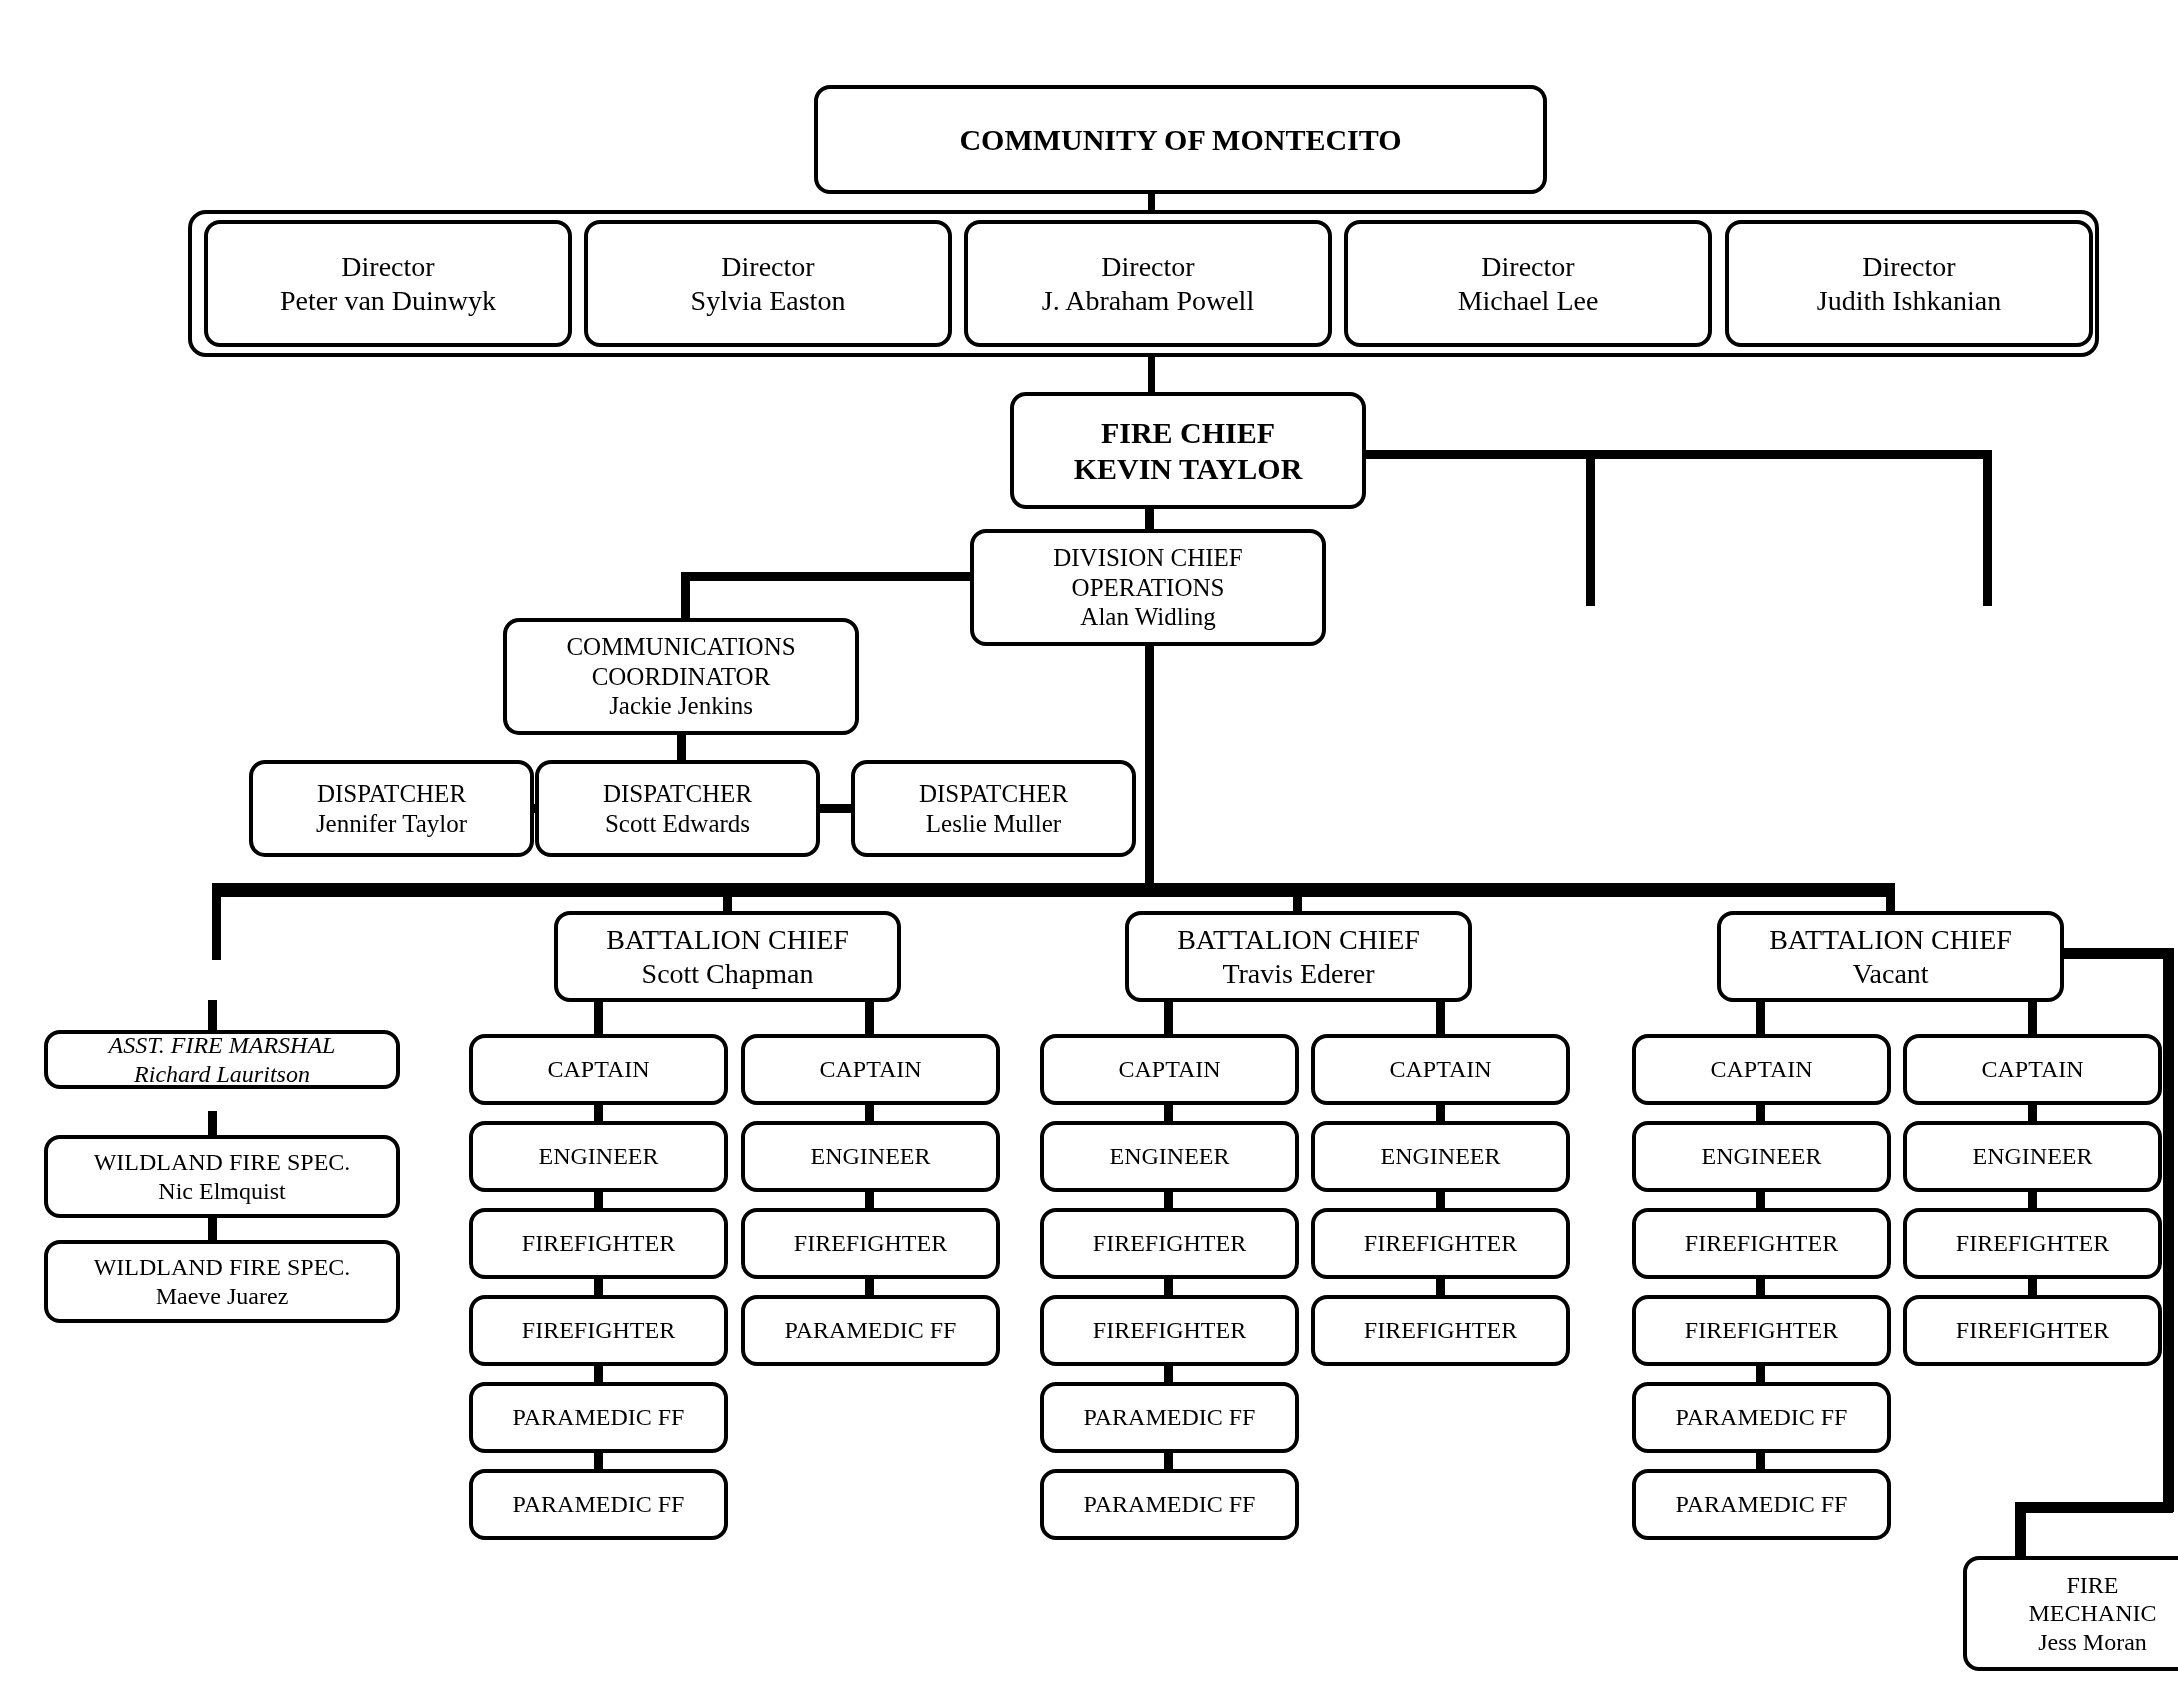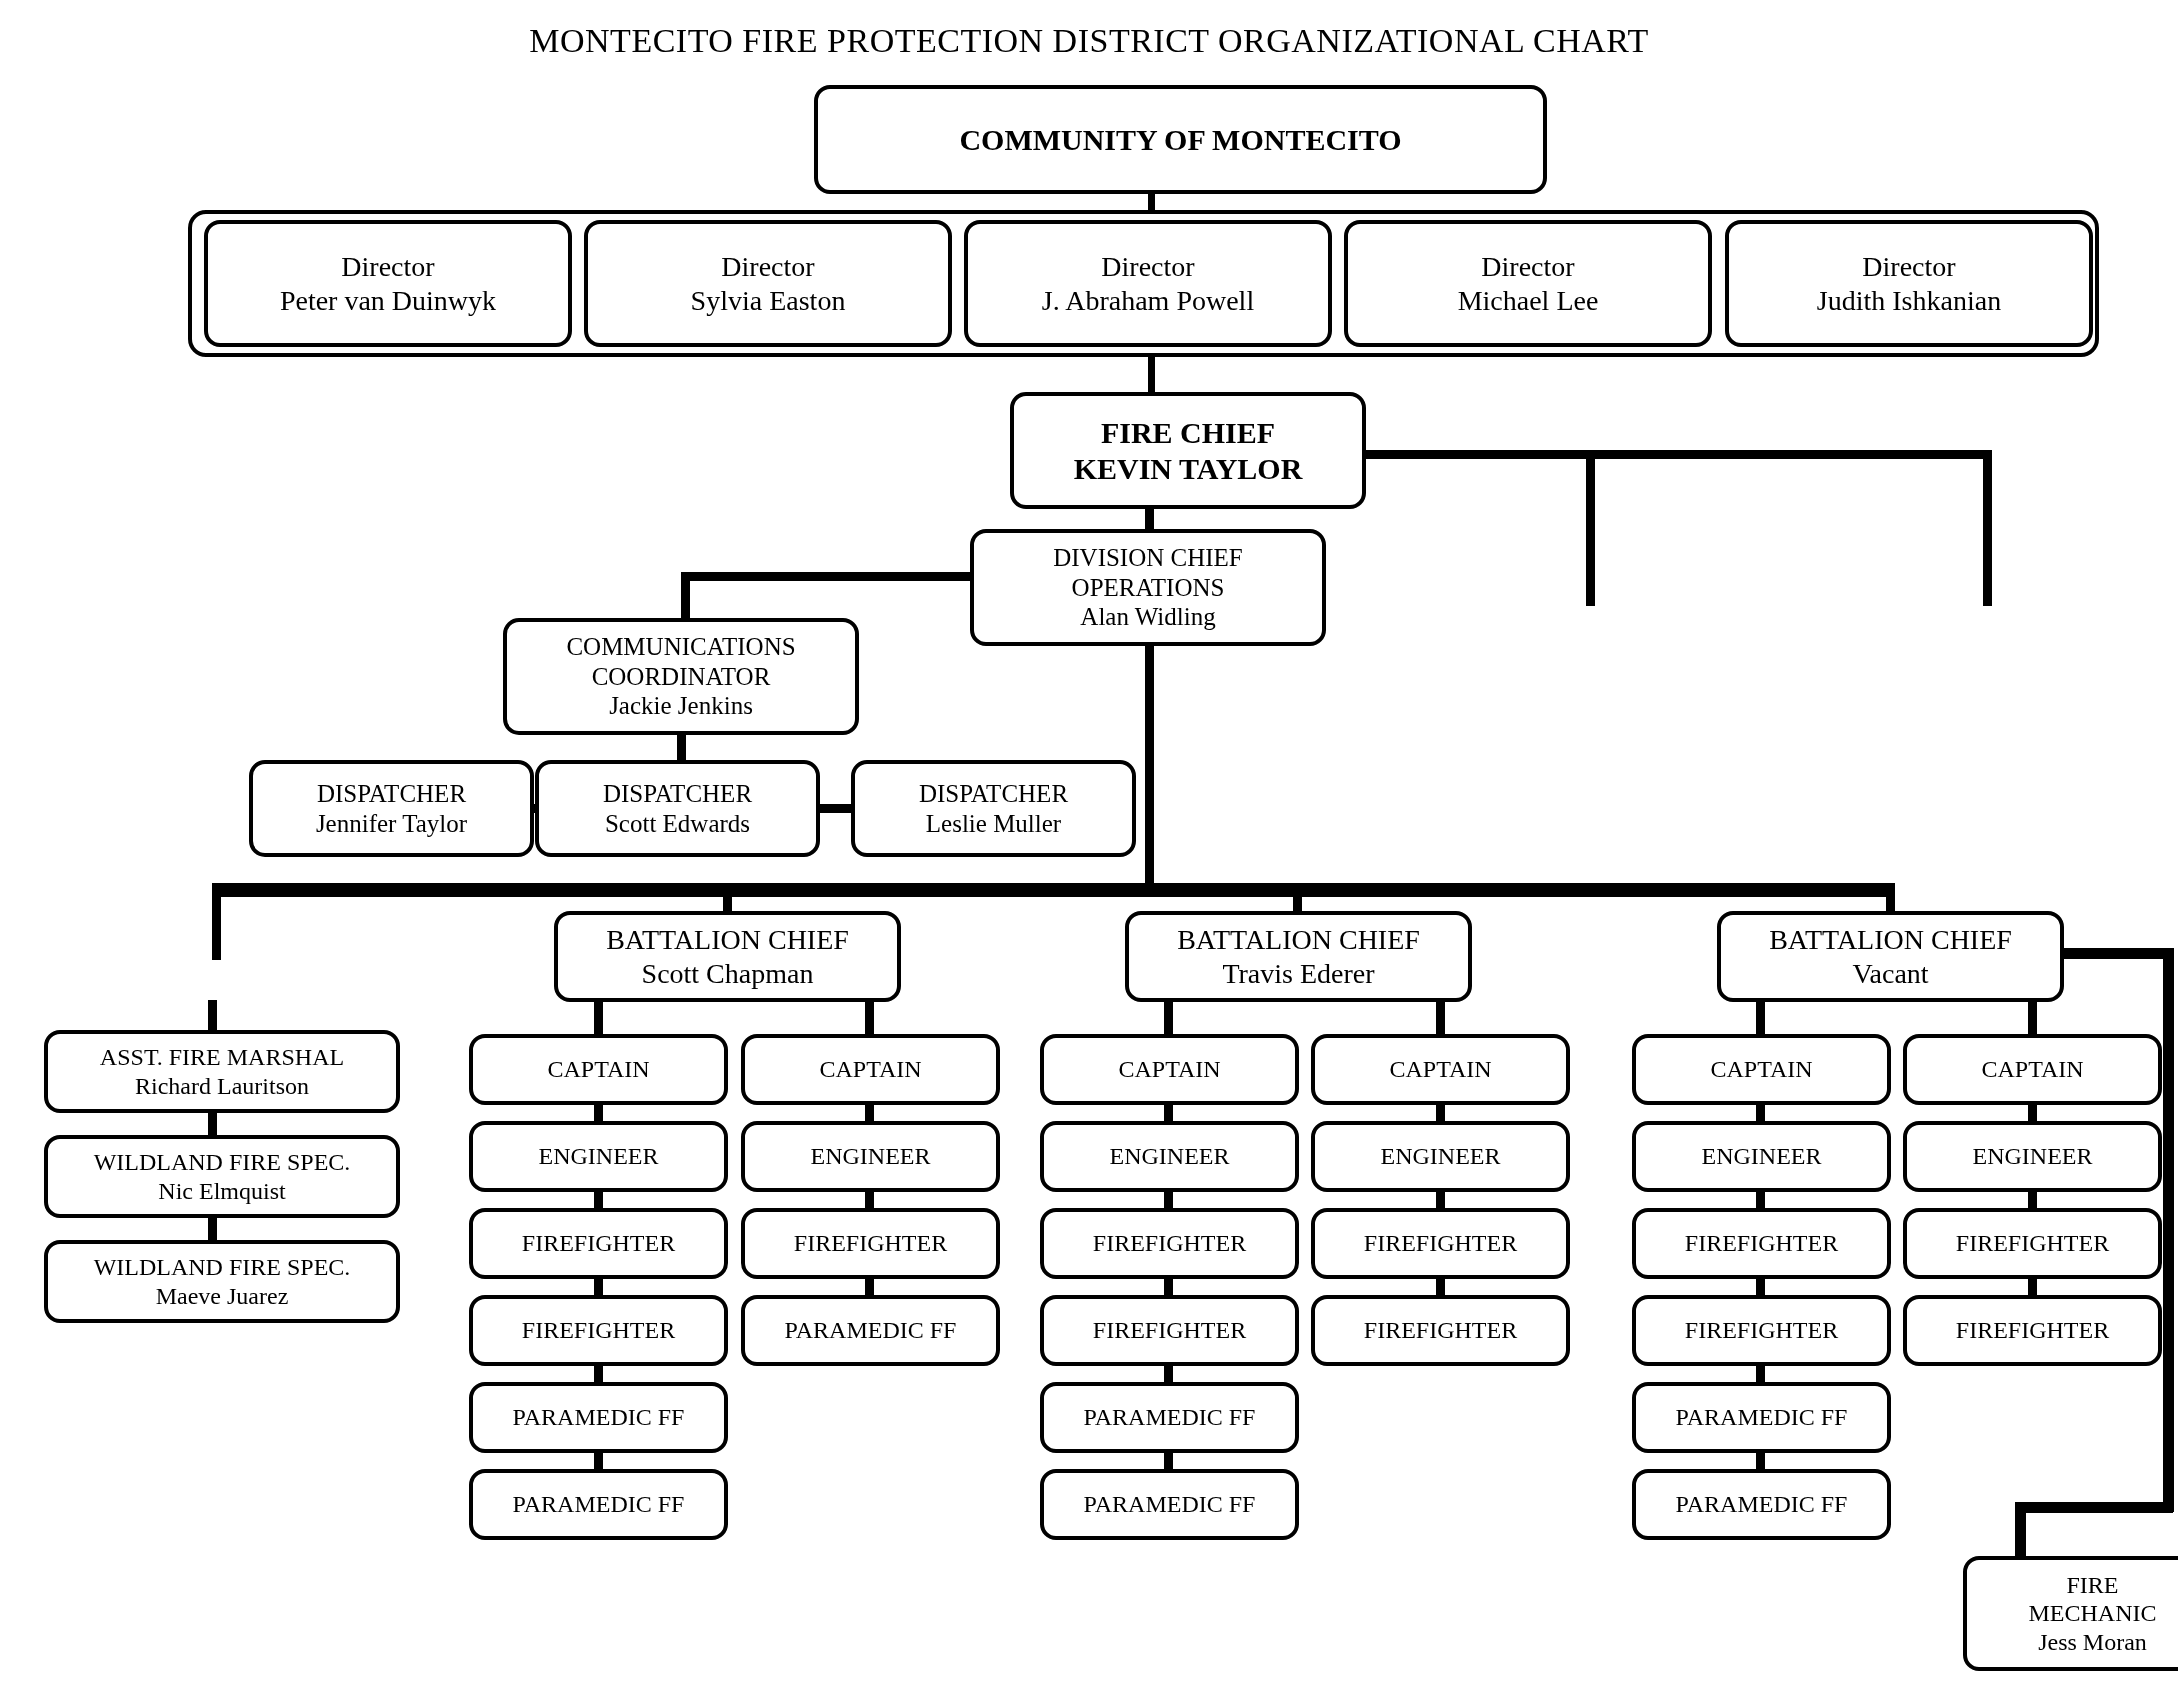--- a/index.html
+++ b/index.html
@@ -66,21 +66,20 @@
     position: absolute;
     background: #000000;
     z-index: 1;
   }
 </style>
 </head>
 <body>
 
 <div id="page">
 
-  <div id="chart-title">MONTECITO FIRE PROTECTION DISTRICT ORGANIZATIONAL CHART</div>
 
   <div class="node f-30 bold" style="left:774px; top:85px; width:733px; height:109px;">
     <span class="l1">COMMUNITY OF MONTECITO</span>
   </div>
 
   <div class="conn" style="left:1148px; top:194px; width:7px; height:22px;"></div>
 
   <div class="group-box" style="left:188px; top:210px; width:1911px; height:147px;"></div>
 
   <div class="node f-28" style="left:204px; top:220px; width:368px; height:127px;">
@@ -153,21 +152,21 @@
 
   <div class="conn" style="left:1145px; top:645px; width:9px; height:246px;"></div>
   <div class="conn" style="left:212px; top:883px; width:1683px; height:14px;"></div>
 
   <div class="conn" style="left:212px; top:883px; width:9px; height:77px;"></div>
   <div class="conn" style="left:723px; top:883px; width:9px; height:77px;"></div>
   <div class="conn" style="left:1293px; top:883px; width:9px; height:77px;"></div>
   <div class="conn" style="left:1886px; top:883px; width:9px; height:77px;"></div>
 
   <div class="conn" style="left:208px; top:1000px; width:9px; height:32px;"></div>
-  <div class="node f-24" style="left:44px; top:1030px; width:356px; height:83px;">
+  <div class="node f-24" style="left:44px; top:1030px; width:356px; height:59px;font-style:italic;">
     <span class="l1">ASST. FIRE MARSHAL</span>
     <span class="l2">Richard Lauritson</span>
   </div>
   <div class="conn" style="left:208px; top:1111px; width:9px; height:32px;"></div>
   <div class="node f-24" style="left:44px; top:1135px; width:356px; height:83px;">
     <span class="l1">WILDLAND FIRE SPEC.</span>
     <span class="l2">Nic Elmquist</span>
   </div>
   <div class="conn" style="left:208px; top:1216px; width:9px; height:32px;"></div>
   <div class="node f-24" style="left:44px; top:1240px; width:356px; height:83px;">

